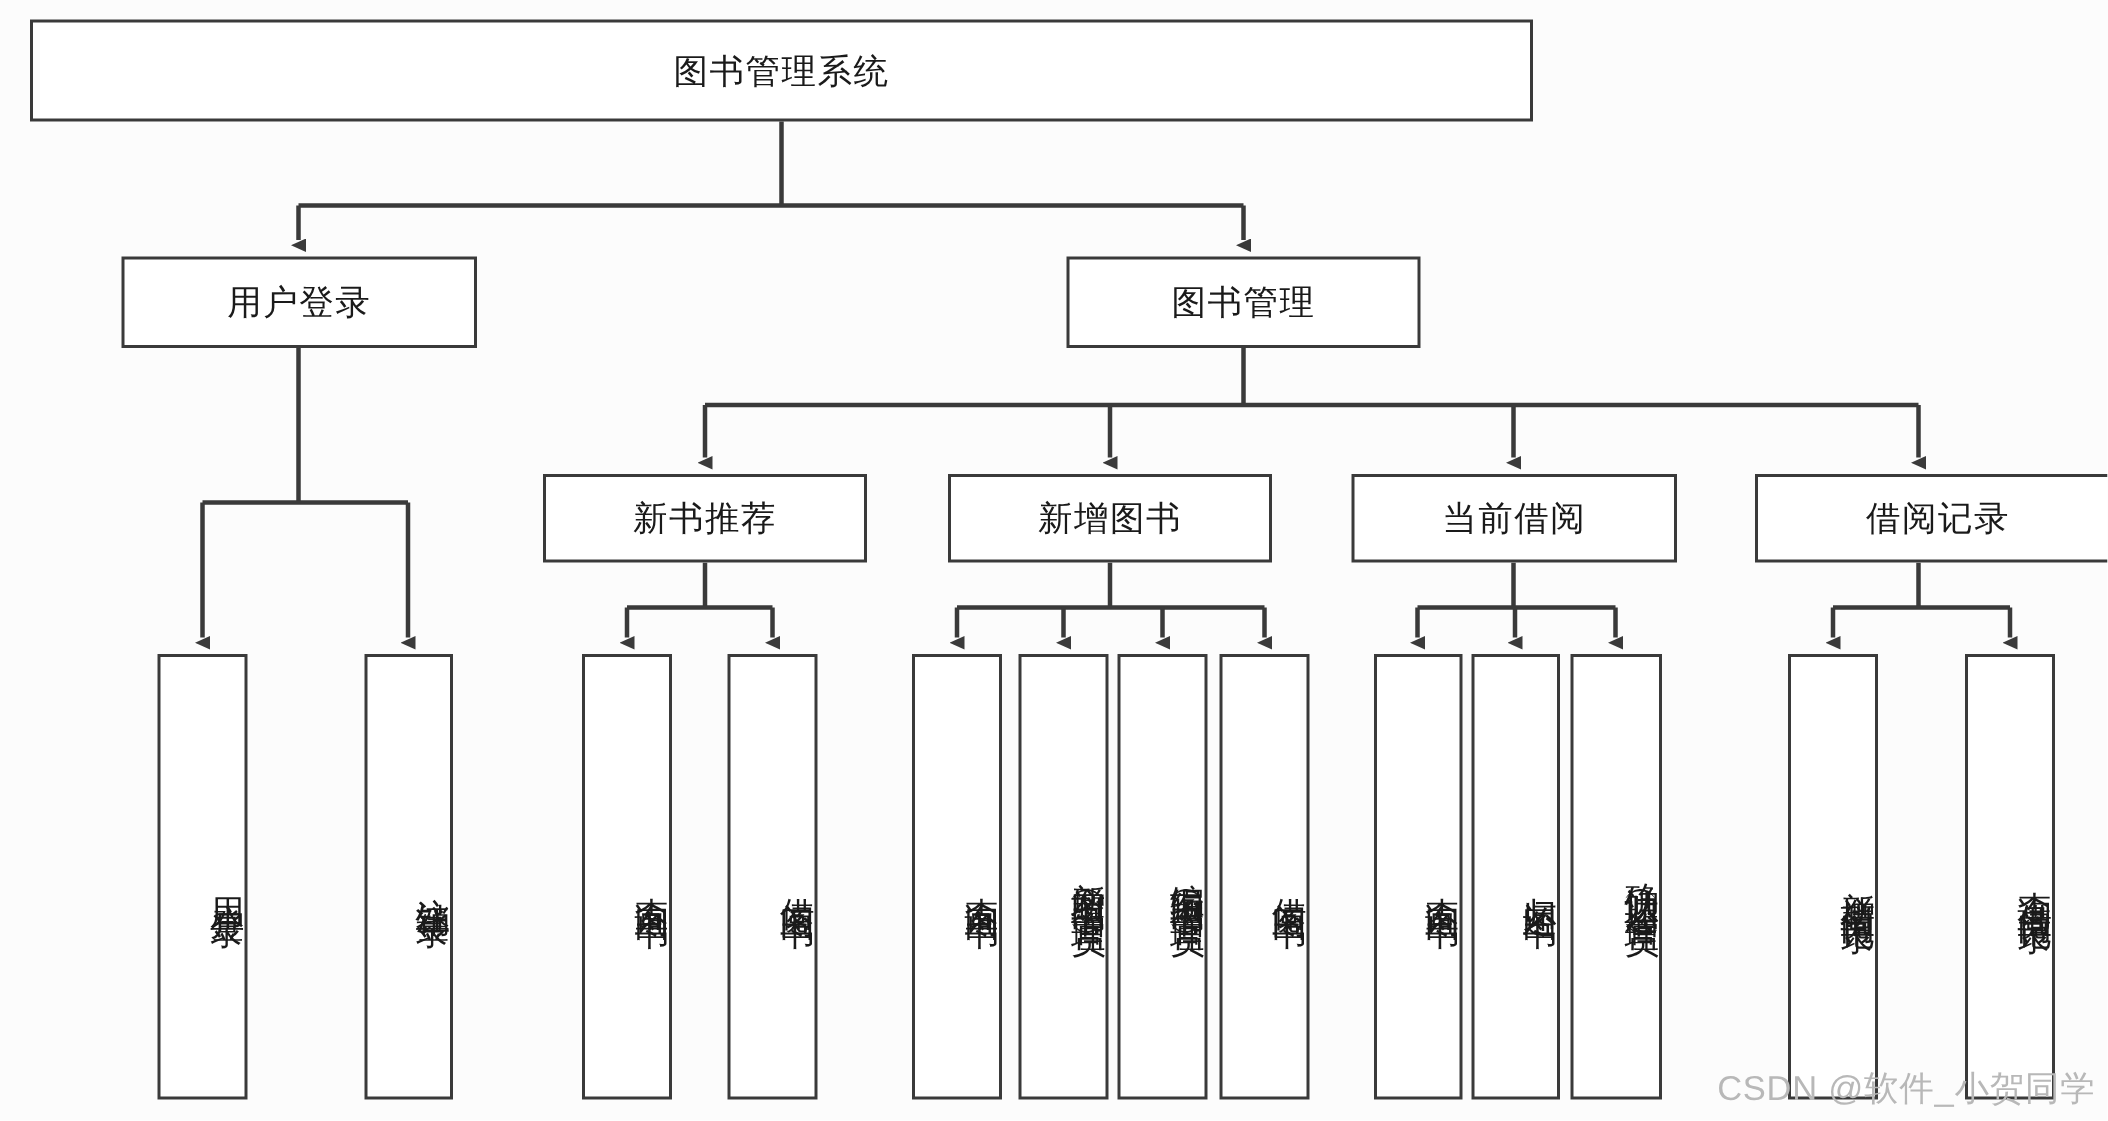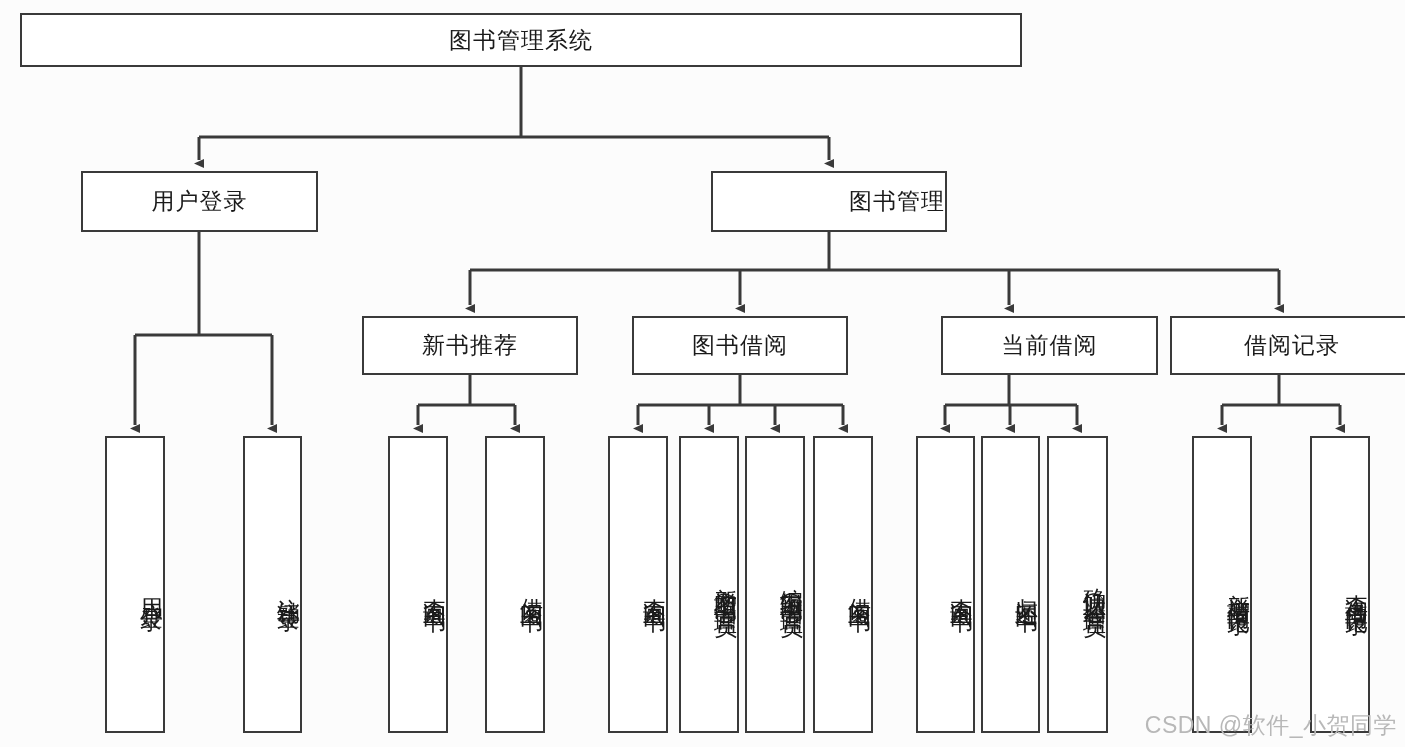--- a/index.html
+++ b/index.html
@@ -111,38 +111,38 @@
       <path d="M1010,405 L1010,425" marker-end="url(#arrow)"></path>
       <path d="M1077,405 L1077,425" marker-end="url(#arrow)"></path>
 
       <path d="M1279,375 L1279,405"></path>
       <path d="M1222,405 L1340,405"></path>
       <path d="M1222,405 L1222,425" marker-end="url(#arrow)"></path>
       <path d="M1340,405 L1340,425" marker-end="url(#arrow)"></path>
     </g>
   </svg>
 
-  <div class="node h" style="left:20px; top:13px; width:1002px; height:54px;">
+  <div class="node h" style="left:20px; top:13px; width:1002px; height:68px;">
     <span>图书管理系统</span>
   </div>
 
   <div class="node h" style="left:81px; top:171px; width:237px; height:61px;">
     <span>用户登录</span>
   </div>
-  <div class="node h" style="left:711px; top:171px; width:236px; height:61px;justify-content:flex-end;">
+  <div class="node h" style="left:711px; top:171px; width:236px; height:61px;">
     <span>图书管理</span>
   </div>
 
   <div class="node h" style="left:362px; top:316px; width:216px; height:59px;">
     <span>新书推荐</span>
   </div>
   <div class="node h" style="left:632px; top:316px; width:216px; height:59px;">
-    <span>图书借阅</span>
+    <span>新增图书</span>
   </div>
-  <div class="node h" style="left:901px; top:316px; width:217px; height:59px;margin-left:40px;">
+  <div class="node h" style="left:901px; top:316px; width:217px; height:59px;">
     <span>当前借阅</span>
   </div>
   <div class="node h" style="left:1170px; top:316px; width:244px; height:59px;">
     <span>借阅记录</span>
   </div>
 
   <div class="node v" style="left:105px; top:436px; width:60px; height:297px;">
     <span>用户登录</span>
   </div>
   <div class="node v" style="left:243px; top:436px; width:59px; height:297px;">

